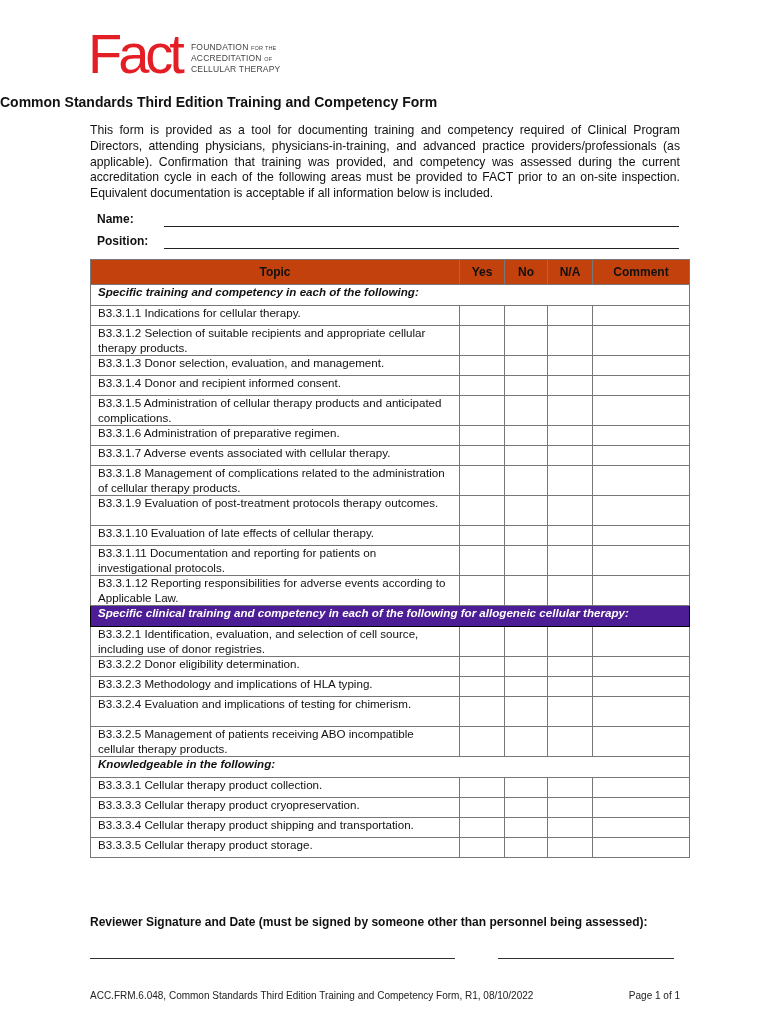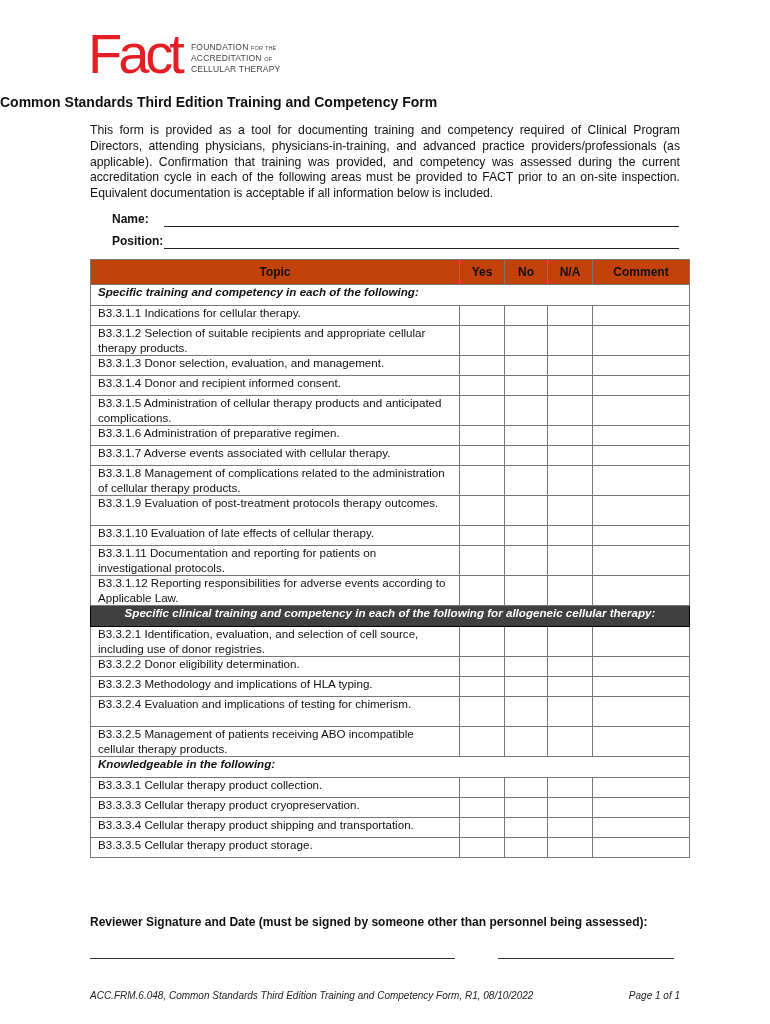--- a/index.html
+++ b/index.html
@@ -7,34 +7,34 @@
          font-family: "Liberation Sans", sans-serif; color: #111; }
   .logo { position: absolute; left: 88px; top: 26px; height: 56px; display: flex; align-items: center; }
   .logo-mark { font-family: "Liberation Sans", sans-serif; font-size: 56px; color: #e31e24;
                letter-spacing: -4px; line-height: 56px; font-weight: 300; }
   .logo-text { margin-left: 10px; font-size: 8.5px; line-height: 10px; color: #444; letter-spacing: 0.2px; padding-top: 8px; }
   .logo-text .sm { font-size: 5.5px; }
   .title { position: absolute; left: 0; width: 770px; top: 94px; text-align: left;
            font-weight: bold; font-size: 14px; }
   .intro { position: absolute; left: 90px; width: 590px; top: 123px; font-size: 12.2px; line-height: 15.8px;
            text-align: justify; }
-  .field { position: absolute; left: 112px; font-weight: bold; font-size: 12px; }
+  .field { position: absolute; left: 97px; font-weight: bold; font-size: 12px; }
   .field-line { position: absolute; left: 164px; width: 515px; border-bottom: 1px solid #222; height: 0; }
   table.form { position: absolute; left: 90px; top: 259px; width: 599px; border-collapse: collapse;
                table-layout: fixed; font-size: 11.6px; }
   table.form td, table.form th { border: 1.5px solid #777; padding: 0 7px; vertical-align: top; line-height: 14.5px; }
   table.form th { background: #c2410c; font-weight: bold; height: 24px; vertical-align: middle; font-size: 12px; }
   td.section { font-weight: bold; font-style: italic; height: 20px; vertical-align: middle; }
-  td.section.dark { background: #404040; color: #fff; border-color: #000; text-align: center; }
+  td.section.dark { background: #4c1d95; color: #fff; border-color: #000; }
   td.topic { padding-top: 2px; padding-bottom: 1px; }
   tr.one td { height: 19px; }
   tr.two td { height: 29px; }
   .sig-label { position: absolute; left: 90px; top: 915px; font-weight: bold; font-size: 12px; }
   .sig-line { position: absolute; top: 958px; border-bottom: 1px solid #333; height: 0; }
-  .footer { position: absolute; top: 990px; font-size: 10px; font-style: italic; color: #222; }
+  .footer { position: absolute; top: 990px; font-size: 10px; color: #222; }
 </style>
 </head>
 <body>
 
 <div class="logo">
   <span class="logo-mark">Fact</span>
   <div class="logo-text">
     <div><span>FOUNDATION</span> <span class="sm">FOR THE</span></div>
     <div><span>ACCREDITATION</span> <span class="sm">OF</span></div>
     <div><span>CELLULAR THERAPY</span></div>

